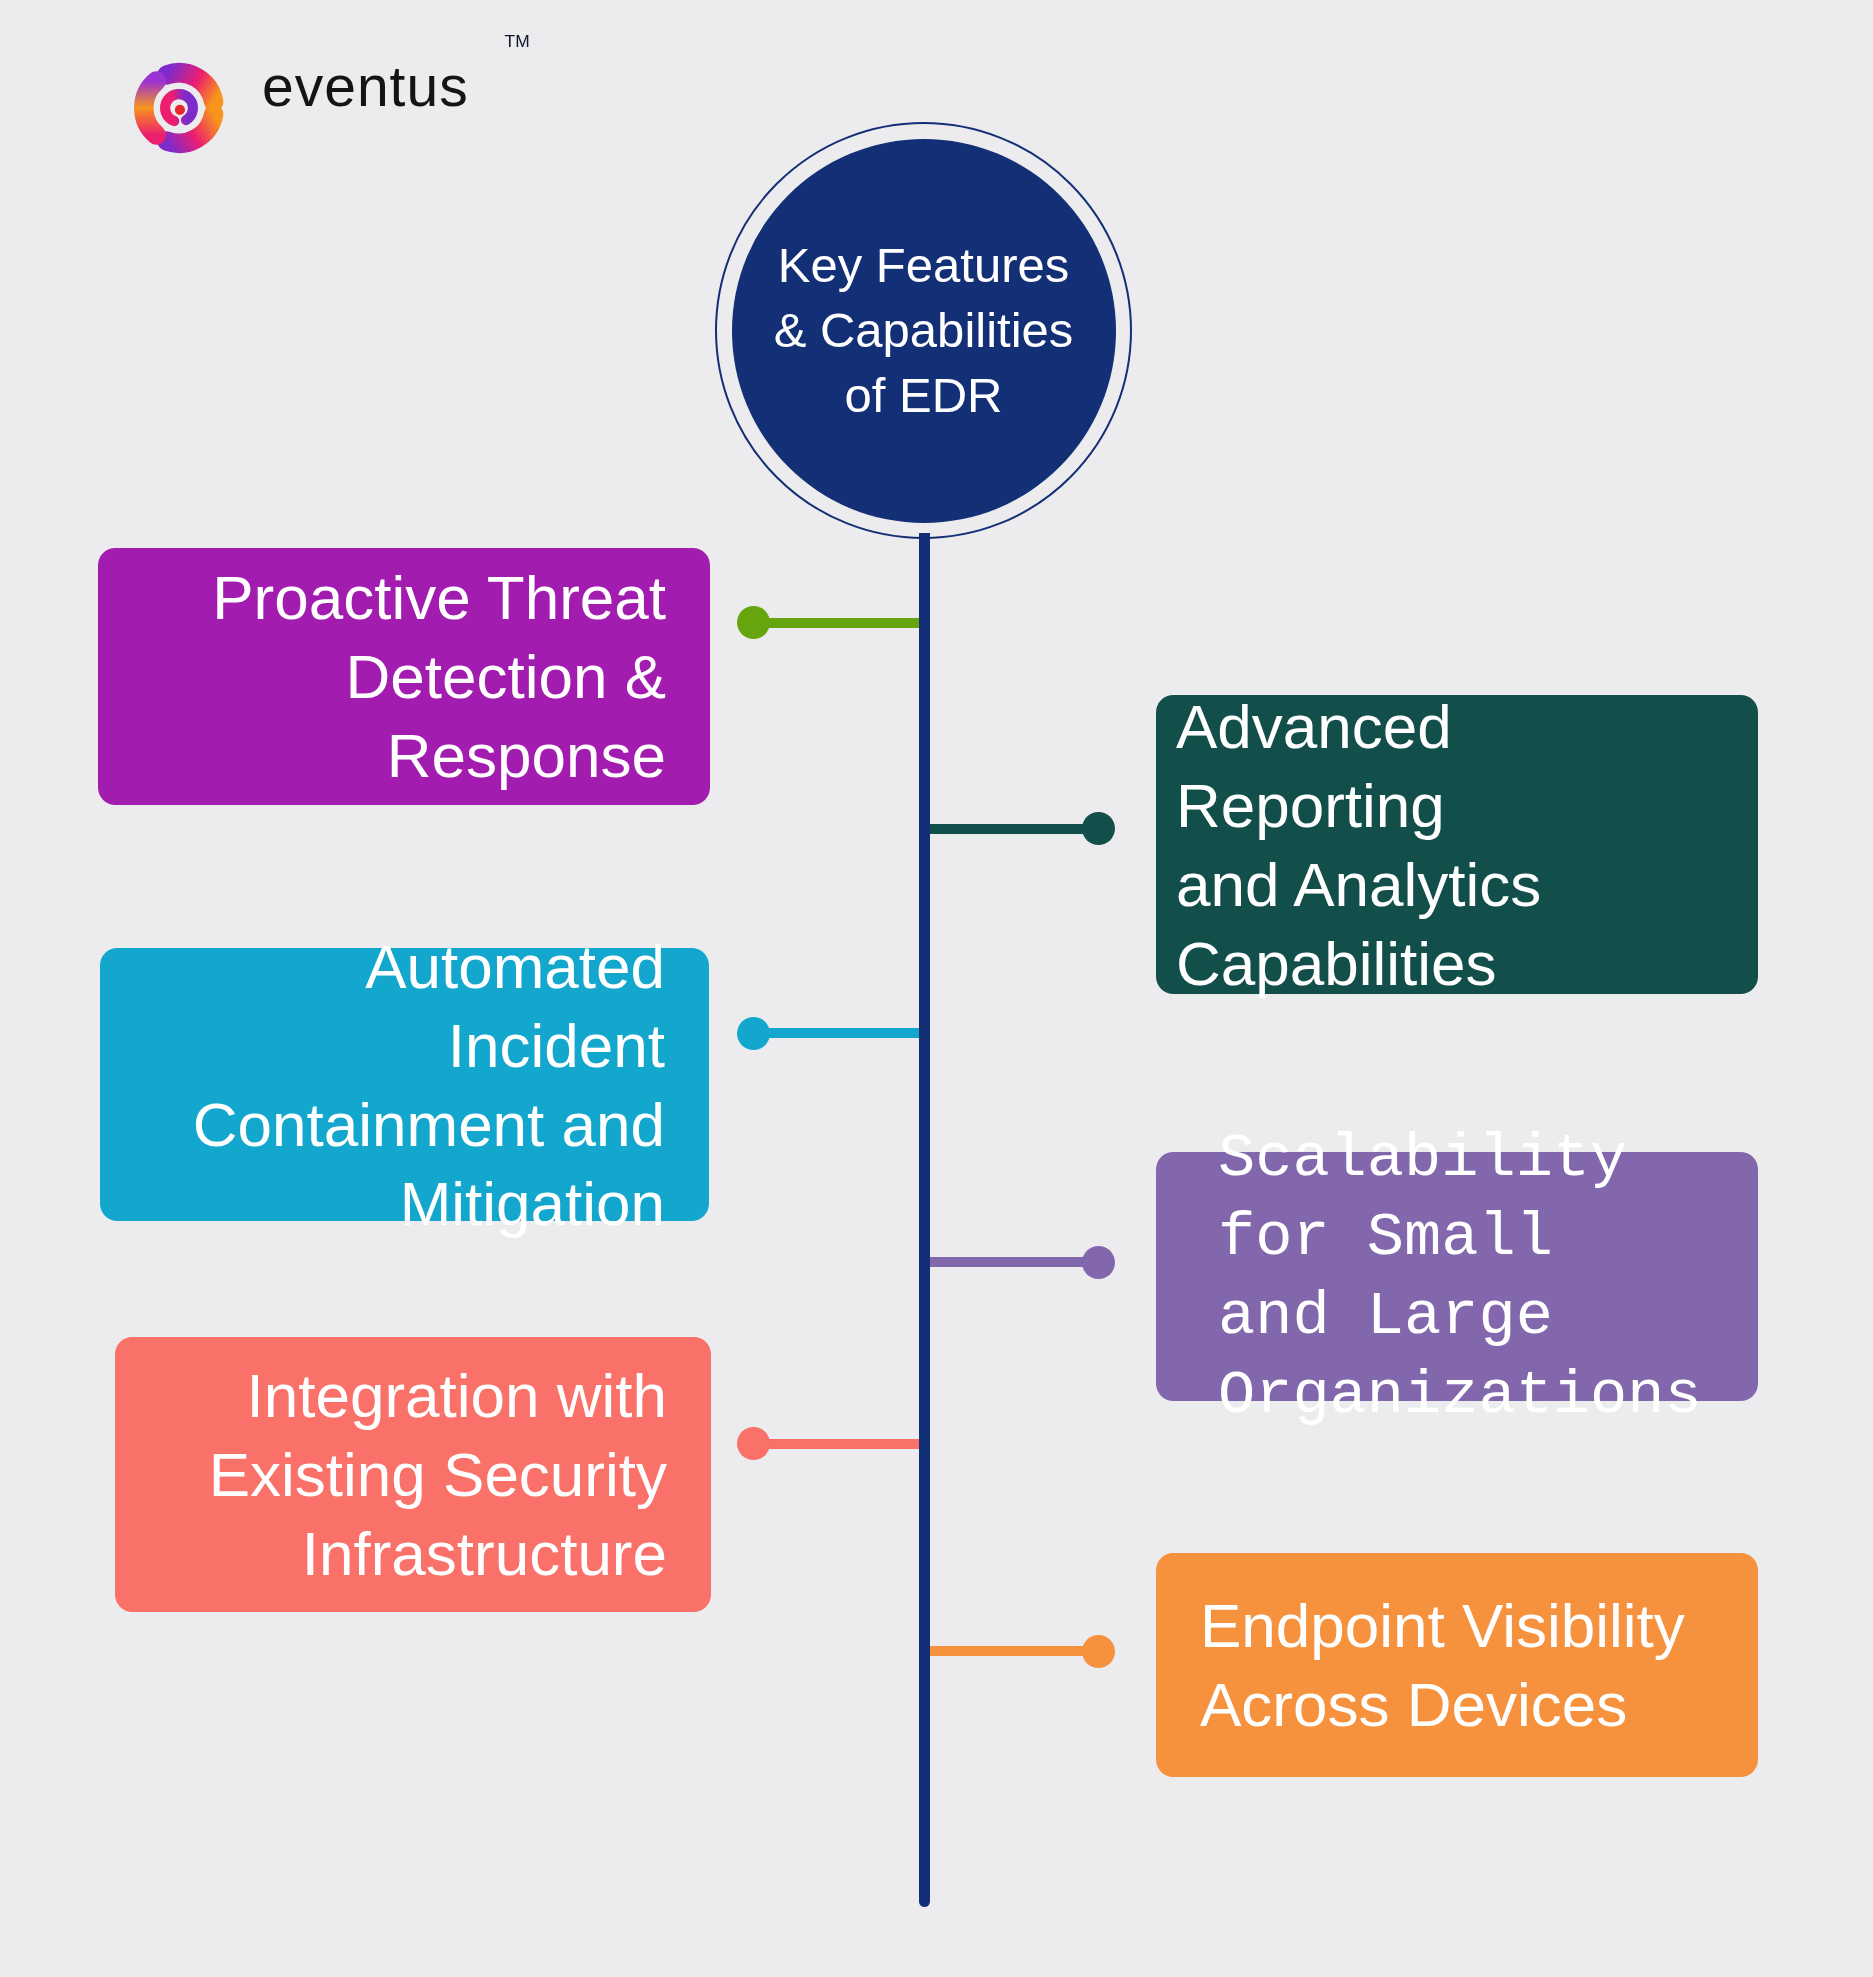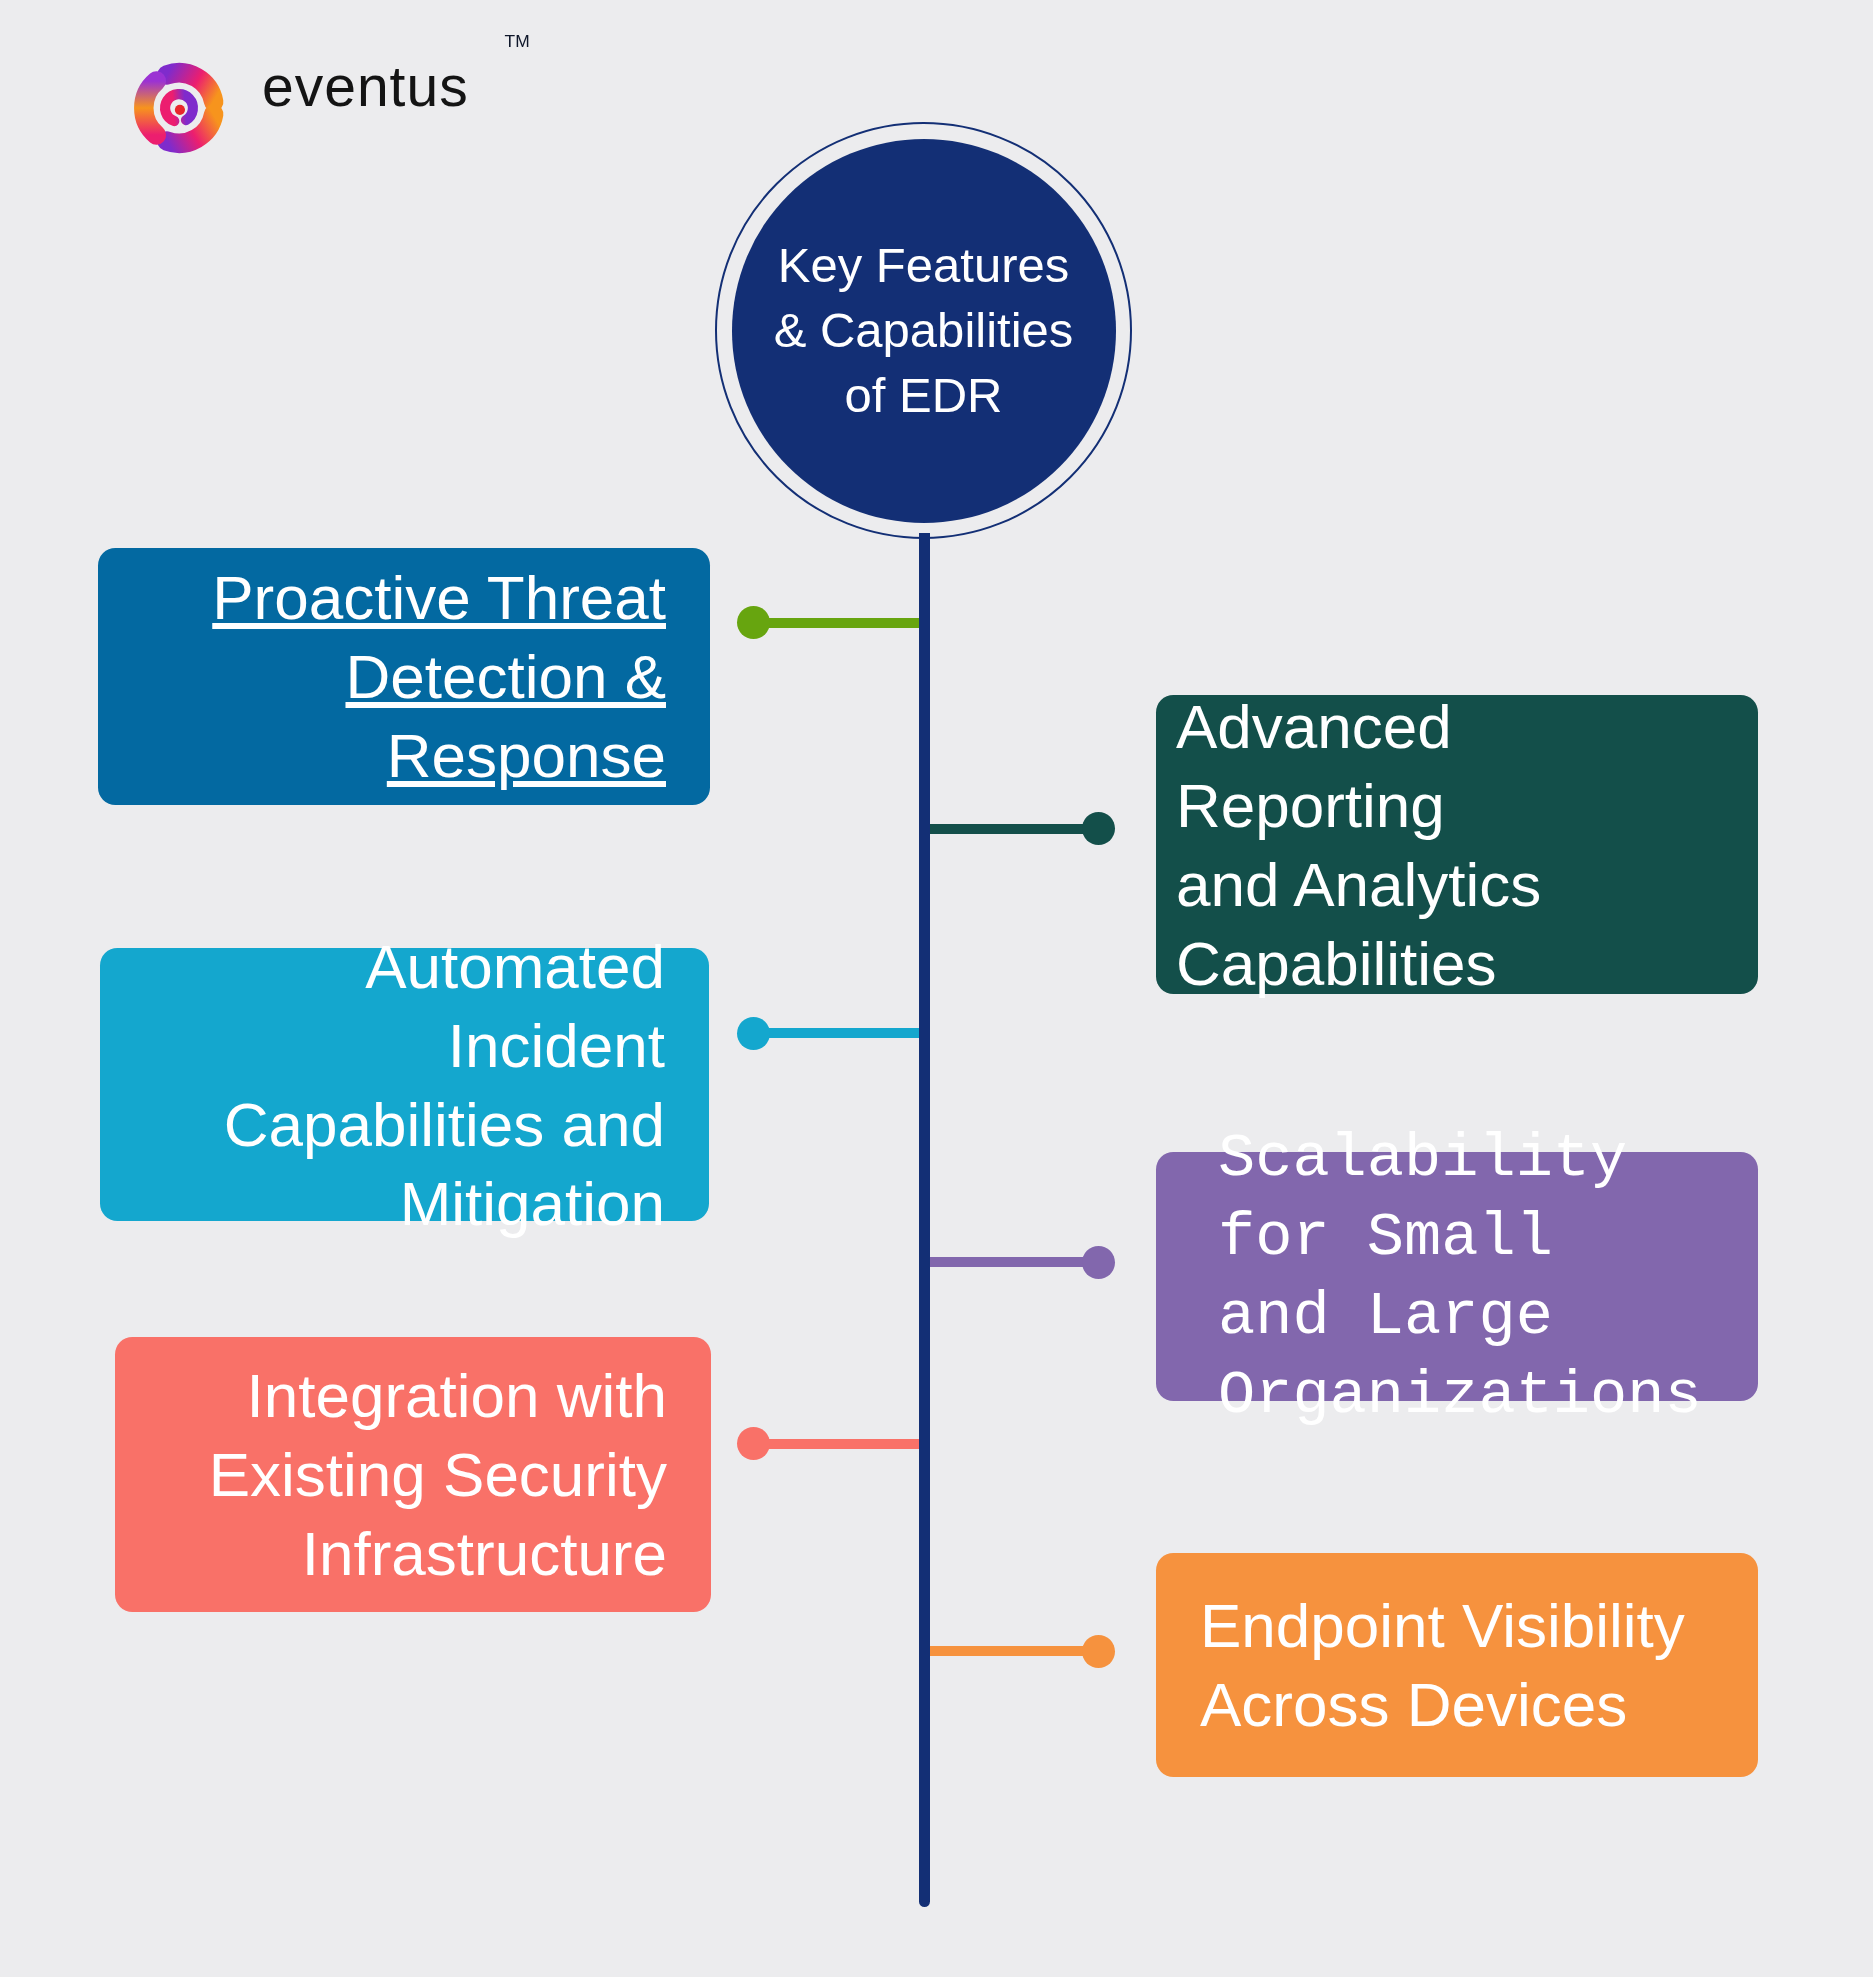--- a/index.html
+++ b/index.html
@@ -141,33 +141,33 @@
   </div>
   <div class="c4">
     <div class="connector-line" style="background-color: rgb(249, 113, 104);"></div>
     <div class="connector-dot" style="background-color: rgb(249, 113, 104);"></div>
   </div>
   <div class="c5">
     <div class="connector-line" style="background-color: rgb(246, 146, 62);"></div>
     <div class="connector-dot" style="background-color: rgb(246, 146, 62);"></div>
   </div>
 
-  <div class="feature-box left-box f0" style="background-color: #0369a1; text-decoration: underline;">
+  <div class="feature-box left-box f0" style="background-color: #a21caf;">
     <div class="feature-label">Proactive Threat
 Detection &amp;
 Response</div>
   </div>
   <div class="feature-box right-box f1" style="background-color: rgb(19, 79, 74); padding-left: 20px;">
     <div class="feature-label">Advanced Reporting
 and Analytics
 Capabilities</div>
   </div>
   <div class="feature-box left-box f2" style="background-color: rgb(20, 167, 206);">
     <div class="feature-label">Automated Incident
-Capabilities and
+Containment and
 Mitigation</div>
   </div>
   <div class="feature-box right-box f3" style="background-color: rgb(130, 103, 173); font-family: Liberation Mono, monospace;">
     <div class="feature-label">Scalability for Small
 and Large
 Organizations</div>
   </div>
   <div class="feature-box left-box f4" style="background-color: rgb(249, 113, 104);">
     <div class="feature-label">Integration with
 Existing Security

